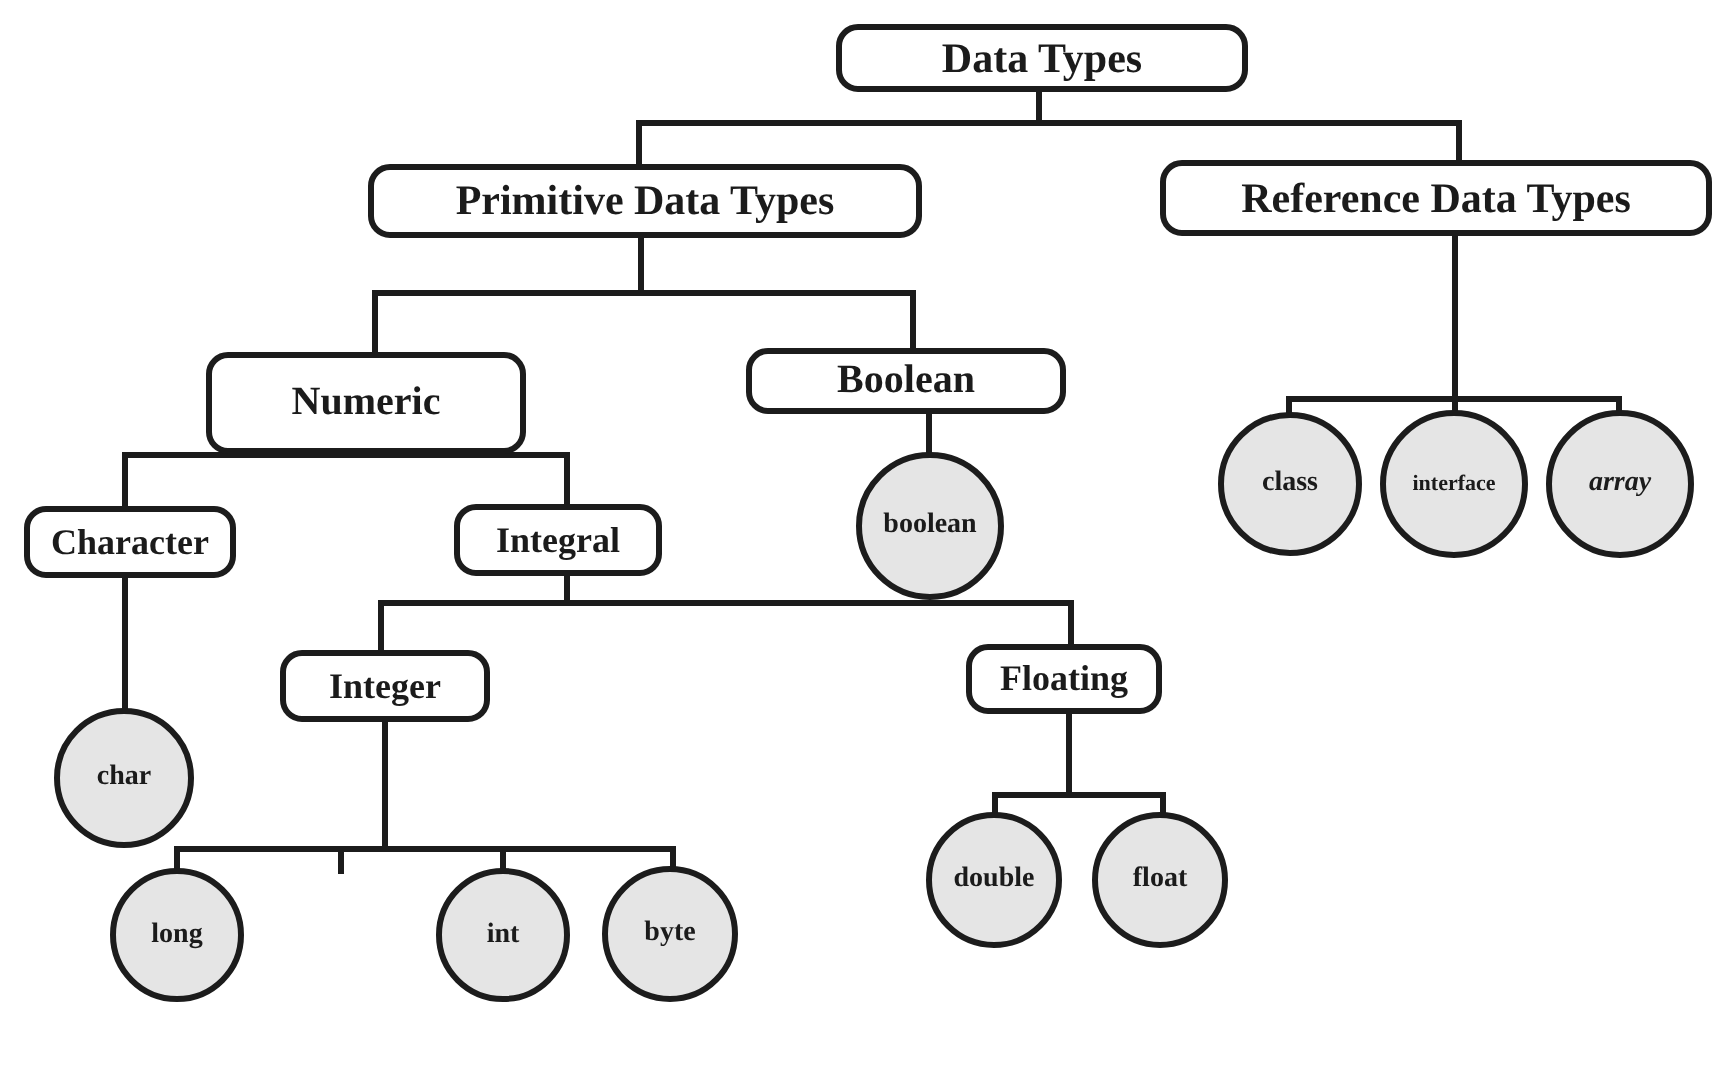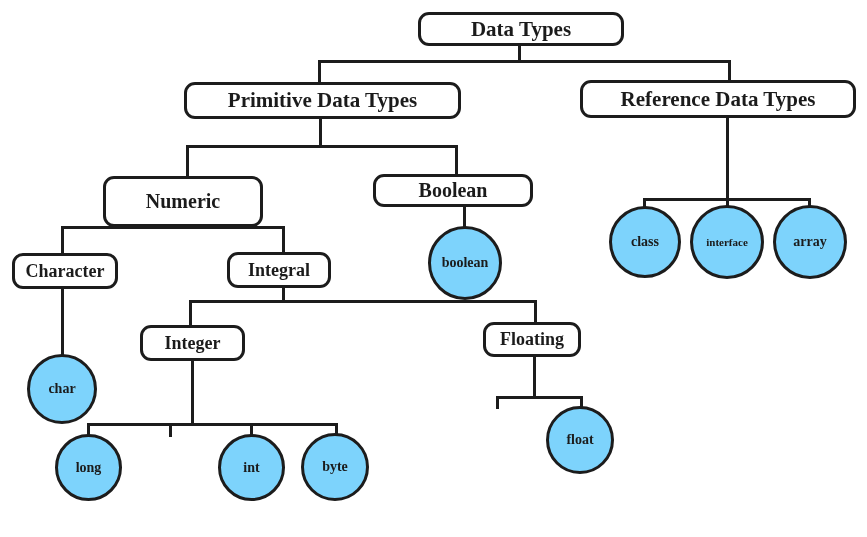--- a/index.html
+++ b/index.html
@@ -22,21 +22,21 @@
     display: flex;
     align-items: center;
     justify-content: center;
     z-index: 3;
     white-space: nowrap;
   }
   .node-circle {
     position: absolute;
     border: 3px solid #1c1c1c;
     border-radius: 50%;
-    background: #7dd3fc;
+    background: #e5e5e5;
     color: #1b1b1b;
     font-weight: bold;
     display: flex;
     align-items: center;
     justify-content: center;
     z-index: 3;
     white-space: nowrap;
   }
   .f21 { font-size: 21px; }
   .f20 { font-size: 20px; }
@@ -109,27 +109,28 @@
   <div class="node-box f18" style="left:140px; top:325px; width:105px; height:36px;">Integer</div>
 
   <div class="node-box f18" style="left:483px; top:322px; width:98px; height:35px;">Floating</div>
 
   <div class="node-circle f14" style="left:428px; top:226px; width:74px; height:74px;">boolean</div>
 
   <div class="node-circle f14" style="left:609px; top:206px; width:72px; height:72px;">class</div>
 
   <div class="node-circle f13" style="left:690px; top:205px; width:74px; height:74px;">interface</div>
 
-  <div class="node-circle f14" style="left:773px; top:205px; width:74px; height:74px;">array</div>
+  <div class="node-circle f14" style="left:773px; top:205px; width:74px; height:74px;font-style:italic;">array</div>
 
   <div class="node-circle f14" style="left:27px; top:354px; width:70px; height:70px;">char</div>
 
   <div class="node-circle f14" style="left:55px; top:434px; width:67px; height:67px;">long</div>
 
 
   <div class="node-circle f14" style="left:218px; top:434px; width:67px; height:67px;">int</div>
 
   <div class="node-circle f14" style="left:301px; top:433px; width:68px; height:68px;">byte</div>
 
+  <div class="node-circle f14" style="left:463px; top:406px; width:68px; height:68px;">double</div>
 
   <div class="node-circle f14" style="left:546px; top:406px; width:68px; height:68px;">float</div>
 
 </div>
 
 </body></html>

